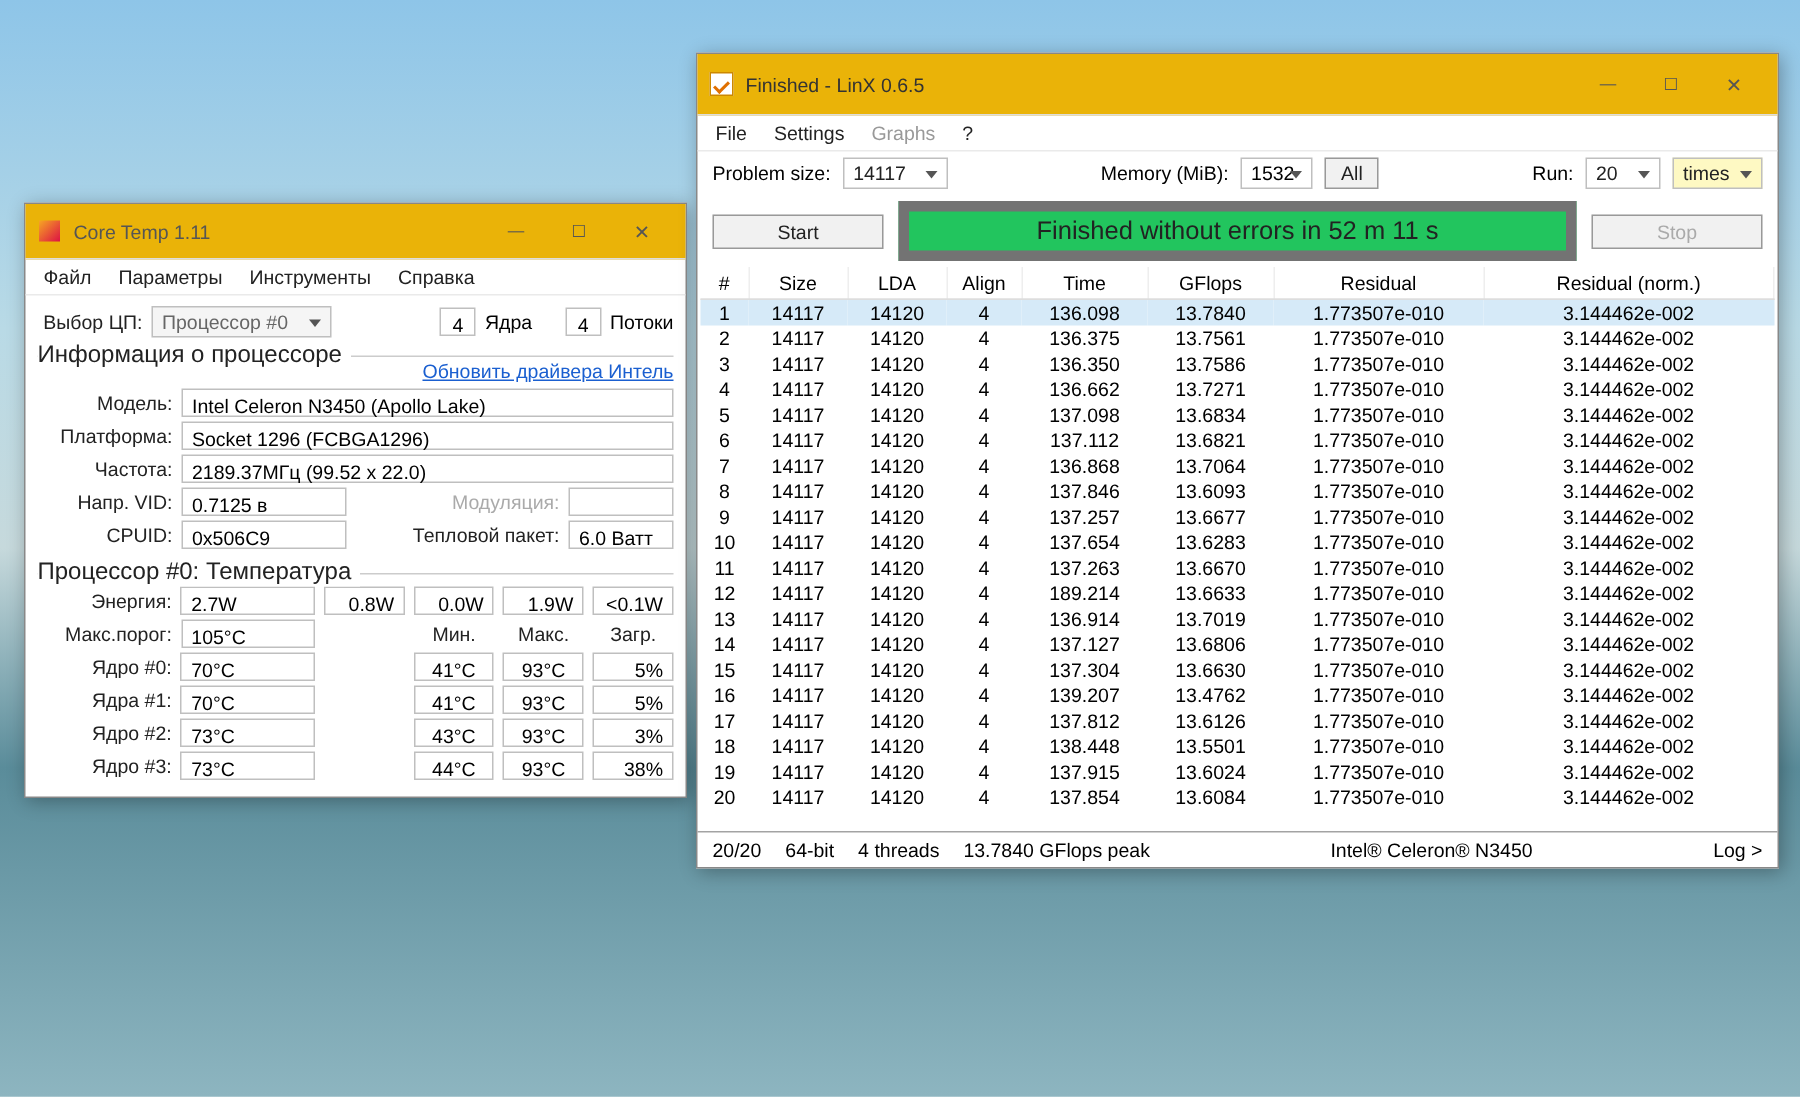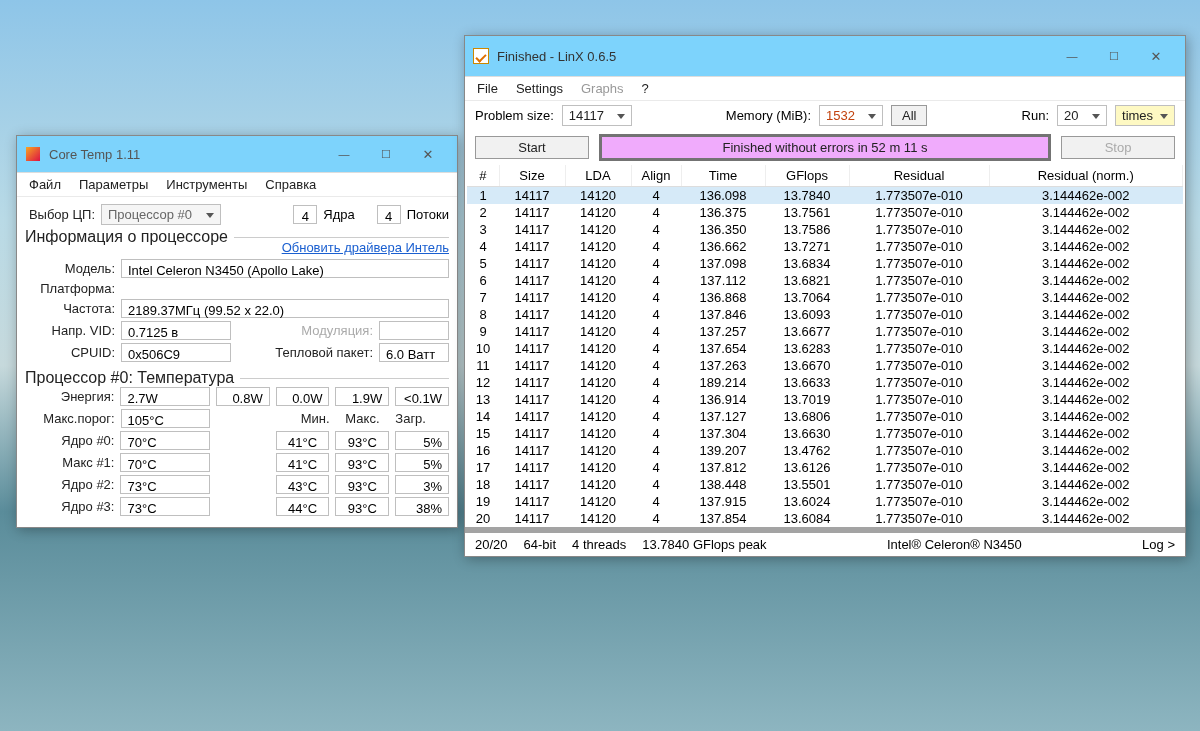--- a/index.html
+++ b/index.html
@@ -12,21 +12,21 @@
   }
   .window {
     position: absolute;
     background: #fff;
     border: 1px solid #888;
     box-shadow: 2px 2px 12px rgba(0,0,0,0.3);
   }
   .titlebar {
     display: flex; align-items: center;
     padding: 6px 8px;
-    background: #7dd3fc;
+    background: #eab308;
     border-bottom: 1px solid #ddd;
   }
   .titlebar .icon-slot { width:16px;height:16px;margin-right:8px;display:flex;align-items:center;justify-content:center;}
   .titlebar .title { flex:1; font-size:13px; color:#555; }
   .winbtns { display:flex; gap:0; }
   .winbtn {
     width: 42px; height: 24px; display:flex;align-items:center;justify-content:center;
     color:#555; font-size:13px;
   }
   .winbtn.min::before { content:"—"; font-size:11px; }
@@ -58,30 +58,30 @@
   
   #linx { left:464px; top:35px; width:720px; }
   #linx .titlebar { padding:8px 8px;}
   #linx .cfgrow { display:flex; align-items:center; gap:8px; padding:4px 10px; font-size:13px; }
   .btn {
     border:1px solid #999; background:#f1f1f1; padding:3px 16px; font-size:13px;
     text-align:center; color:#222;
   }
   .btn.disabled { color:#aaa; }
   .statusbar {
-    border:3px solid #737373; background:#f0abfc; color:#222;
-    text-align:center; padding:3px 8px; font-size:13px;
+    border:7px solid #737373; background:#22c55e; color:#222;
+    text-align:center; padding:3px 8px; font-size:17px;
   }
   #linx table {
     border-collapse:collapse; width:100%; table-layout:fixed; font-size:13px;
   }
   #linx th { font-weight:400; padding:3px 4px; border-bottom:1px solid #ddd; border-right:1px solid #eee; background:#fff;}
   #linx td { padding:1px 4px; text-align:center; white-space:nowrap; font-variant-numeric:tabular-nums;}
   #linx tbody tr.sel td { background:#d6eaf8; }
-  #linx .footer { display:flex; gap:16px; padding:4px 10px; border-top:6px solid #a3a3a3; font-size:13px; align-items:center;}
+  #linx .footer { display:flex; gap:16px; padding:4px 10px; border-top:1px solid #a3a3a3; font-size:13px; align-items:center;margin-top:14px;}
   .chip-icon { width:14px;height:14px; background:linear-gradient(135deg,#f6a623,#d14);}
   .check-icon { width:14px;height:14px;border:1px solid #c80;background:#fff;position:relative;}
   .check-icon::after{content:"";position:absolute;left:2px;top:5px;width:8px;height:4px;border-left:2px solid #e07000;border-bottom:2px solid #e07000;transform:rotate(-45deg);}
 </style>
 </head>
 <body>
 
 <div id="coretemp" class="window">
   <div class="titlebar">
     <span class="icon-slot">
@@ -118,20 +118,21 @@
     <div style="text-align:right;margin-top:-2px;margin-bottom:4px">
       <span class="link">Обновить драйвера Интель</span>
     </div>
 
     <div class="row">
         <span class="lbl" style="width:90px">Модель:</span>
         <span class="fld" style="flex:1">Intel Celeron N3450 (Apollo Lake)</span>
       </div>
     <div class="row">
         <span class="lbl" style="width:90px">Платформа:</span>
+        <span class="fld" style="flex:1">Socket 1296 (FCBGA1296)</span>
       </div>
     <div class="row">
         <span class="lbl" style="width:90px">Частота:</span>
         <span class="fld" style="flex:1">2189.37МГц (99.52 x 22.0)</span>
       </div>
     <div class="row">
       <span class="lbl" style="width:90px">Напр. VID:</span>
       <span class="fld" style="width:110px">0.7125 в</span>
       <span style="flex:1"></span>
       <span class="lbl disabled-text">Модуляция:</span>
@@ -154,35 +155,35 @@
       <span class="fld" style="width:90px">2.7W</span>
       <span class="fld" style="width:54px;text-align:right">0.8W</span>
       <span class="fld" style="width:54px;text-align:right">0.0W</span>
       <span class="fld" style="width:54px;text-align:right">1.9W</span>
       <span class="fld" style="width:54px;text-align:right">&lt;0.1W</span>
     </div>
     <div class="row">
       <span class="lbl" style="width:90px">Макс.порог:</span>
       <span class="fld" style="width:90px">105°C</span>
       <span style="width:54px"></span>
-      <span class="lbl" style="width:54px;">Мин.</span>
+      <span class="lbl" style="width:54px;text-align:center">Мин.</span>
       <span class="lbl" style="width:54px;text-align:center">Макс.</span>
-      <span class="lbl" style="width:54px;text-align:left">Загр.</span>
+      <span class="lbl" style="width:54px;text-align:center">Загр.</span>
     </div>
     <div id="coretemp-cores">
         <div class="row">
           <span class="lbl" style="width:90px">Ядро #0:</span>
           <span class="fld" style="width:90px">70°C</span>
           <span style="width:54px"></span>
           <span class="fld" style="width:54px;text-align:center">41°C</span>
           <span class="fld" style="width:54px;text-align:center">93°C</span>
           <span class="fld" style="width:54px;text-align:right">5%</span>
         </div>
         <div class="row">
-          <span class="lbl" style="width:90px">Макс #1:</span>
+          <span class="lbl" style="width:90px">Ядра #1:</span>
           <span class="fld" style="width:90px">70°C</span>
           <span style="width:54px"></span>
           <span class="fld" style="width:54px;text-align:center">41°C</span>
           <span class="fld" style="width:54px;text-align:center">93°C</span>
           <span class="fld" style="width:54px;text-align:right">5%</span>
         </div>
         <div class="row">
           <span class="lbl" style="width:90px">Ядро #2:</span>
           <span class="fld" style="width:90px">73°C</span>
           <span style="width:54px"></span>
@@ -219,21 +220,21 @@
     <span>Settings</span>
     <span class="disabled">Graphs</span>
     <span>?</span>
   </div>
 
   <div class="cfgrow">
     <span>Problem size:</span>
     <span class="combo" style="width:70px;background:#fff;color:#222">14117</span>
     <span style="flex:1"></span>
     <span>Memory (MiB):</span>
-    <span class="combo" style="width:64px;background:#fff;color:#c2410c">1532</span>
+    <span class="combo" style="width:48px;background:#fff;color:#000000">1532</span>
     <span class="btn" style="padding:2px 10px">All</span>
     <span style="flex:1"></span>
     <span>Run:</span>
     <span class="combo" style="width:50px;background:#fff;color:#222">20</span>
     <span class="combo" style="width:60px;background:#fef9c3;color:#222">times</span>
   </div>
 
   <div class="cfgrow" style="gap:10px">
     <span class="btn" style="width:80px">Start</span>
     <span class="statusbar" style="flex:1">Finished without errors in 52 m 11 s</span>

